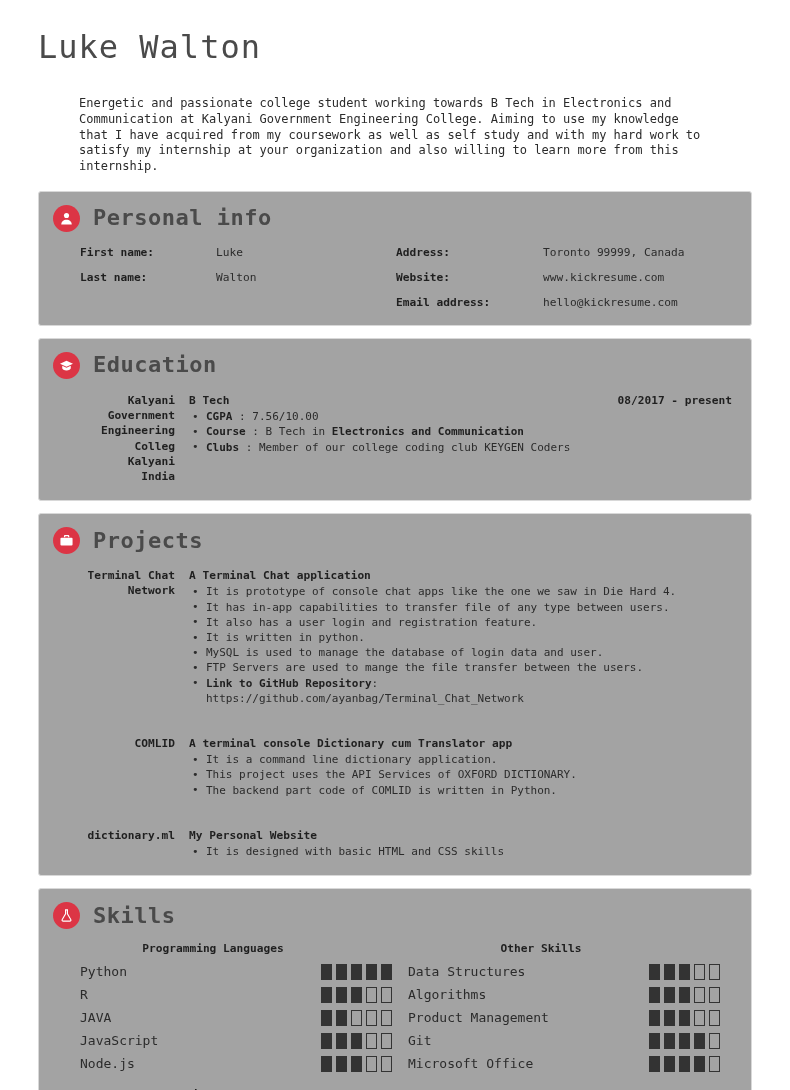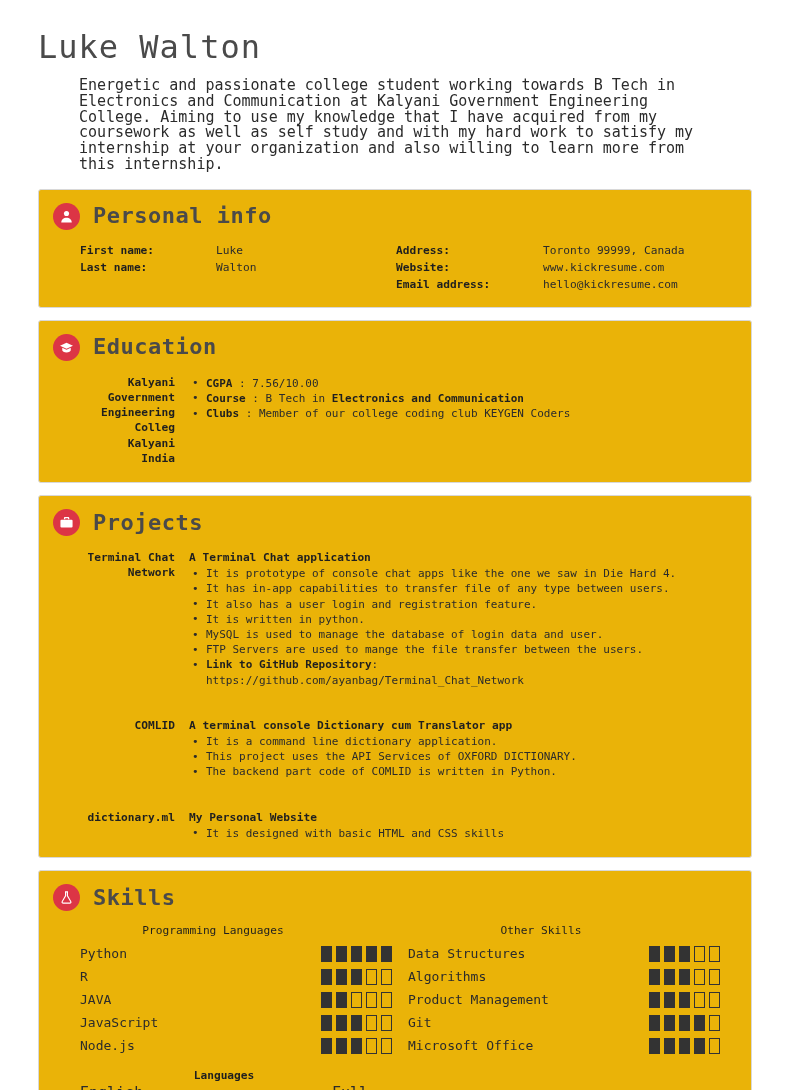--- a/index.html
+++ b/index.html
@@ -20,33 +20,34 @@
     font-size: 32px;
     font-weight: 400;
     letter-spacing: 1px;
     color: #4a4a4a;
     padding-top: 28px;
     padding-bottom: 12px;
   }
   .summary {
     margin-left: 41px;
     margin-right: 50px;
-    font-size: 15px;
+    font-size: 12px;
     line-height: 15.8px;
     color: #2b2b2b;
     padding-bottom: 16px;
+    margin-top: 18px;
   }
 
   
   .card {
     border: 1px solid #d8d8d8;
     border-radius: 3px;
     margin-bottom: 12px;
     padding: 13px 14px 16px 14px;
-    background: #eab308;
+    background: #a3a3a3;
   }
 
   .card-head {
     display: flex;
     align-items: center;
     gap: 13px;
     margin-bottom: 12px;
   }
   .sec-icon {
     width: 27px; height: 27px;
@@ -60,21 +61,21 @@
     font-size: 22px;
     color: #4a4a4a;
     letter-spacing: 0.5px;
     line-height: 1;
   }
 
   
   .pi-grid {
     display: grid;
     grid-template-columns: 136px 180px 147px auto;
-    row-gap: 4px;
+    row-gap: 12px;
     font-size: 11.2px;
     margin-left: 27px;
     padding-top: 2px;
   }
   .pi-grid .lbl { font-weight: bold; color: #1f1f1f; }
   .pi-grid .val { color: #2b2b2b; }
 
   
   .entry { display: flex; align-items: flex-start; margin-top: 14px; }
   .entry-side {
@@ -135,21 +136,21 @@
   .skills-cols {
     display: flex;
     margin-left: 27px;
     padding-top: 1px;
   }
   .skill-col { width: 312px; flex: none; }
   .skill-col.right { margin-left: 16px; }
 
   .col-head {
     text-align: center;
-    font-weight: normal;
+    font-weight: bold;
     font-size: 11.2px;
     color: #1f1f1f;
     padding-bottom: 5px;
     padding-right: 46px;
   }
   .skill-row {
     display: flex;
     align-items: center;
     height: 23px;
   }
@@ -228,20 +229,24 @@
           <path d="M12 4.2 1.6 9.1 12 14l10.4-4.9z"></path>
           <path d="M5.2 12.2v4.3c0 1.9 3.1 3.4 6.8 3.4s6.8-1.5 6.8-3.4v-4.3L12 15.5z"></path>
         </svg>
       </span>
       <h2 class="sec-title">Education</h2>
     </div>
 
     <div class="entry">
       <div class="entry-side">Kalyani<br>Government<br>Engineering<br>Colleg<br>Kalyani<br>India</div>
       <div class="entry-body">
+        <div class="entry-title-row">
+          <span class="entry-title">B Tech</span>
+          <span class="entry-date">08/2017 - present</span>
+        </div>
         <ul class="bullets">
           <li><span class="b">CGPA</span><span> : 7.56/10.00</span></li>
           <li><span class="b">Course</span><span> : B Tech in </span><span class="b">Electronics and Communication</span></li>
           <li><span class="b">Clubs</span><span> : Member of our college coding club KEYGEN Coders</span></li>
         </ul>
       </div>
     </div>
   </section>
 
   <section class="card">

